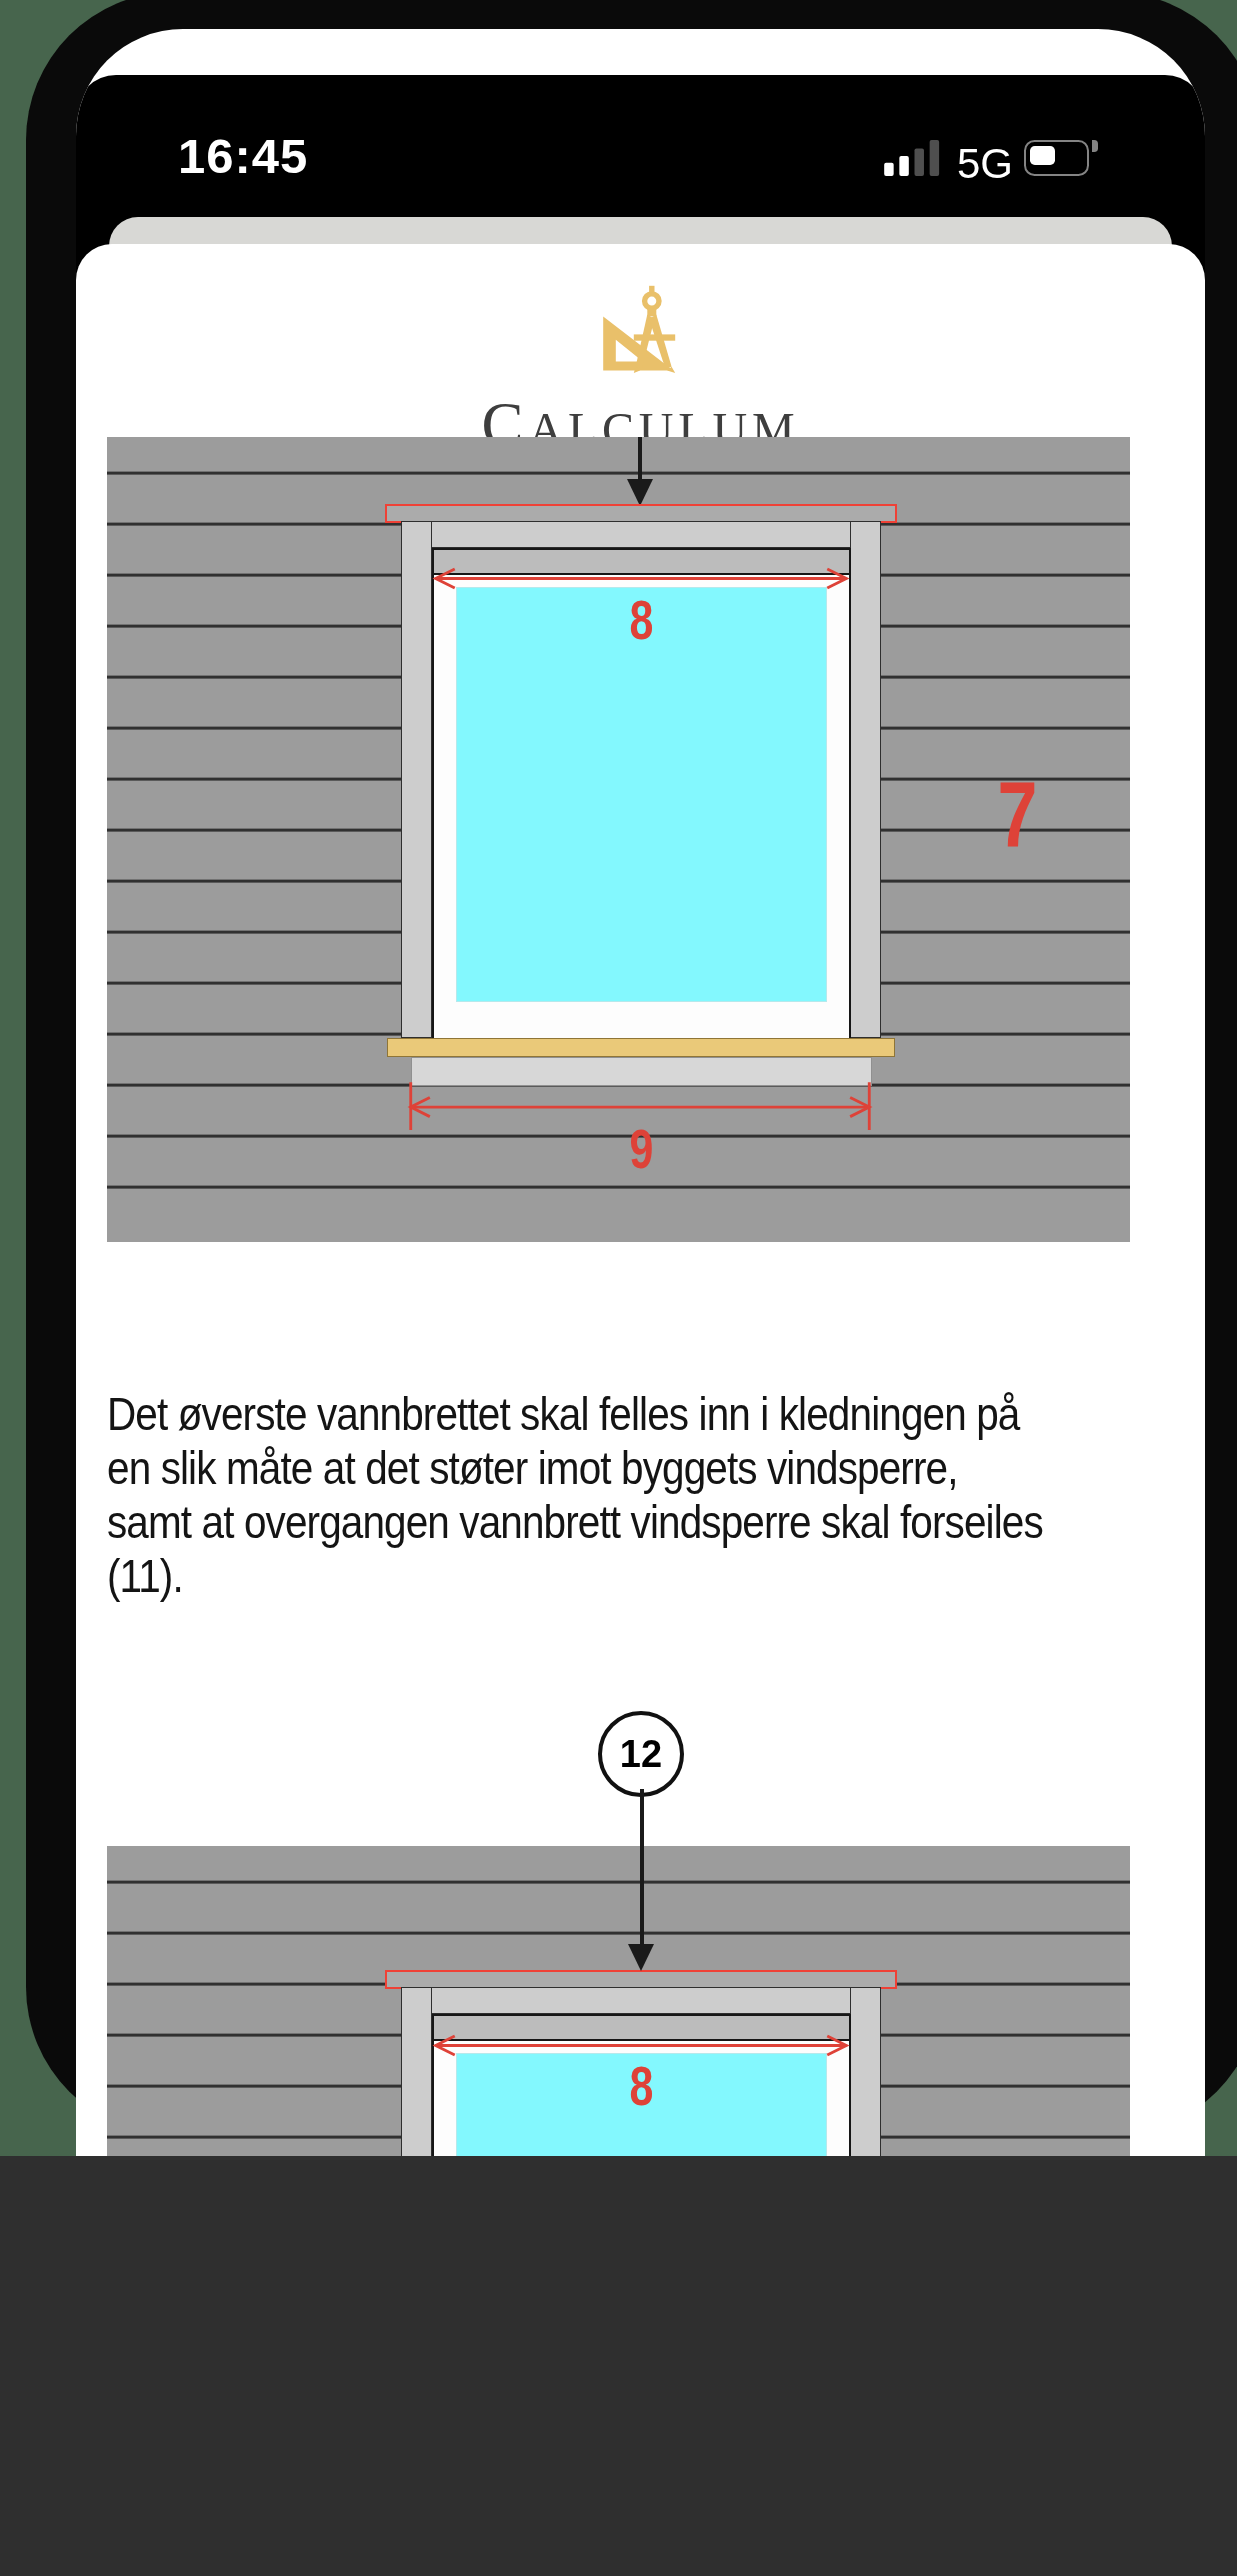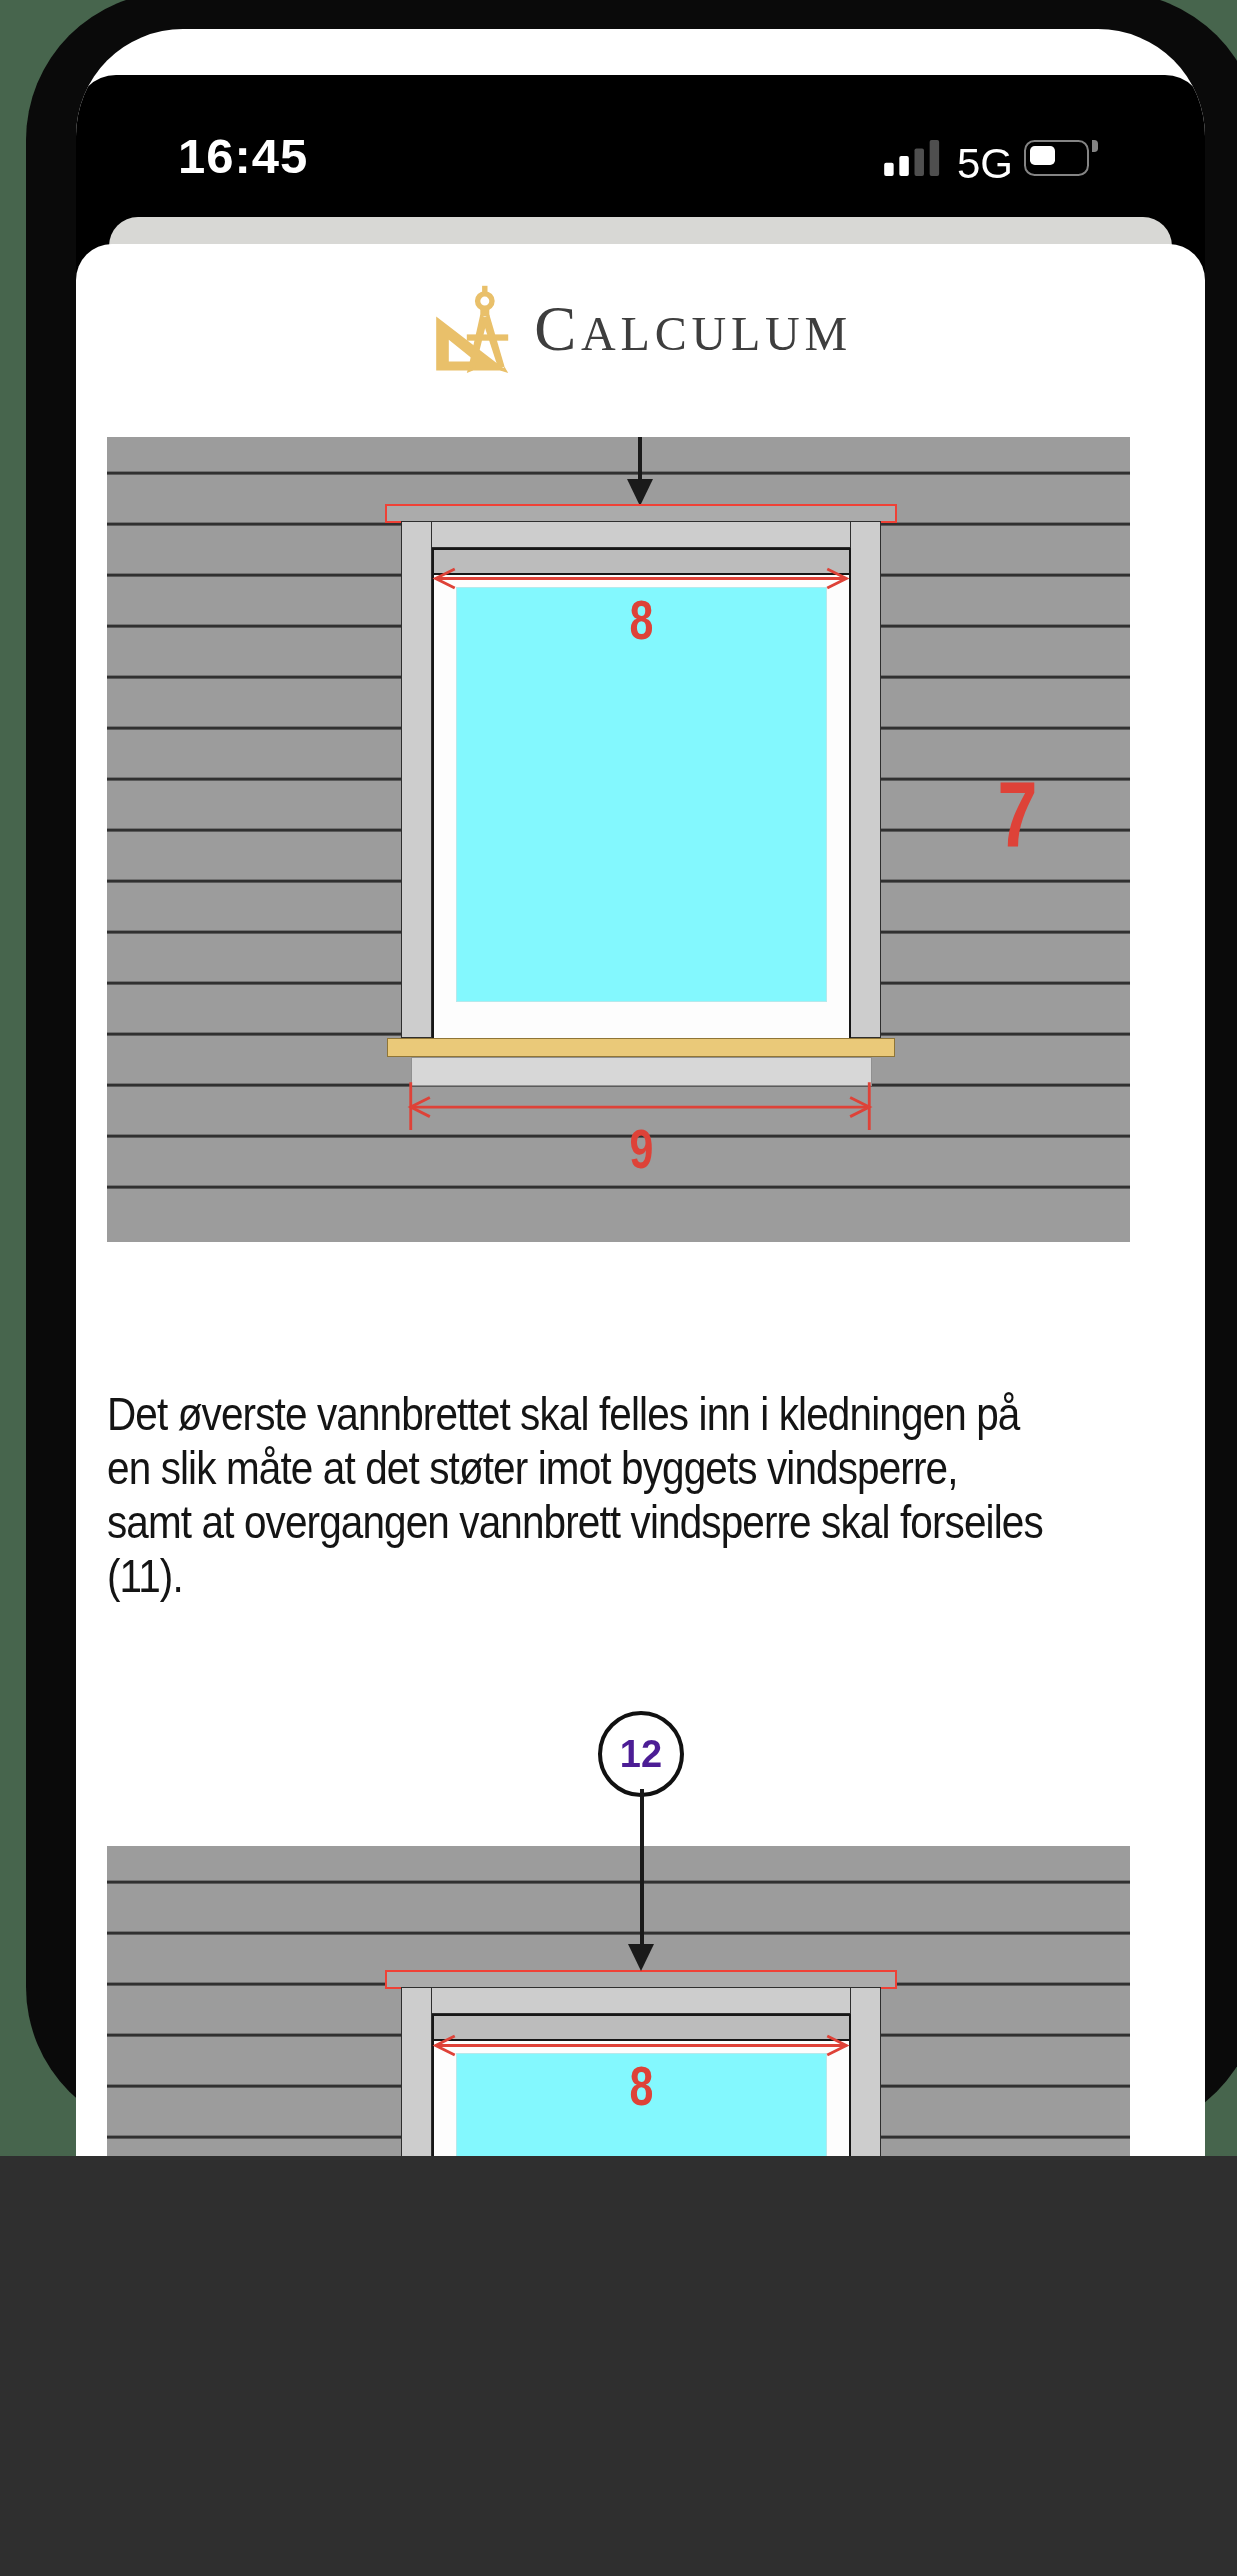--- a/index.html
+++ b/index.html
@@ -26,21 +26,21 @@
   .batt-tip{width:5.7px;height:12.4px;background:#848484;border-radius:0 3.8px 3.8px 0;margin-left:2.9px;}
 
   
   .sheet-back{position:absolute;left:33px;right:33px;top:188px;height:76px;
               background:#d8d8d5;border-radius:29px 29px 0 0;}
   .sheet{position:absolute;left:0;top:215px;width:1129px;height:2279px;background:#fff;
          border-radius:36px 36px 0 0;}
 
   
   .logo-row{position:absolute;left:0;top:40px;width:100%;display:flex;justify-content:center;
-            align-items:center;gap:15.3px;}
+            align-items:center;gap:15.3px;flex-direction:column;}
   .logo-ic{width:90px;height:90px;}
   .wordmark{font-family:"Liberation Serif",serif;color:#3e3e3e;letter-spacing:4.8px;white-space:nowrap;}
   .wm-c{font-size:63px;}
   .wm-rest{font-size:48px;}
 
   
   .dg{position:absolute;left:31px;width:1023px;background-color:#9c9c9c;overflow:hidden;
       background-image:repeating-linear-gradient(to bottom,rgba(0,0,0,0) 0 48px,#303030 48px 51px);
       background-position:0 -13.4px;}
   .d1{top:193px;height:805px;}
@@ -82,21 +82,21 @@
   .d2 .win{top:168px;height:482px;} .d2 .glass{height:444px;}
   .d2 .dim{top:187px;} .d2 .n8{top:208px;} .d2 .n7{left:877px;top:382px;}
 
   
   .para{position:absolute;left:31px;top:1143px;color:#141414;font-size:46px;line-height:54px;
         letter-spacing:-1px;transform:scaleX(.88);transform-origin:0 0;white-space:nowrap;}
 
   
   .callout{position:absolute;left:522px;top:1467px;width:78px;height:78px;border:4.8px solid #111;
            border-radius:50%;background:#fff;display:flex;align-items:center;justify-content:center;
-           font-size:38px;font-weight:600;color:#4c1d95;}
+           font-size:38px;font-weight:600;color:#000000;}
   .conn-line{position:absolute;left:564px;top:1545px;width:3.8px;height:157px;background:#1a1a1a;z-index:5;}
   .conn-head{position:absolute;left:552px;top:1700px;width:0;height:0;border-left:13.4px solid transparent;
              border-right:13.4px solid transparent;border-top:27px solid #1a1a1a;z-index:5;}
 
   
   .home{position:absolute;left:50%;transform:translateX(-50%);top:2431px;width:396px;height:14.3px;
         border-radius:7.6px;background:#050505;z-index:20;}
 </style>
 </head>
 <body>

